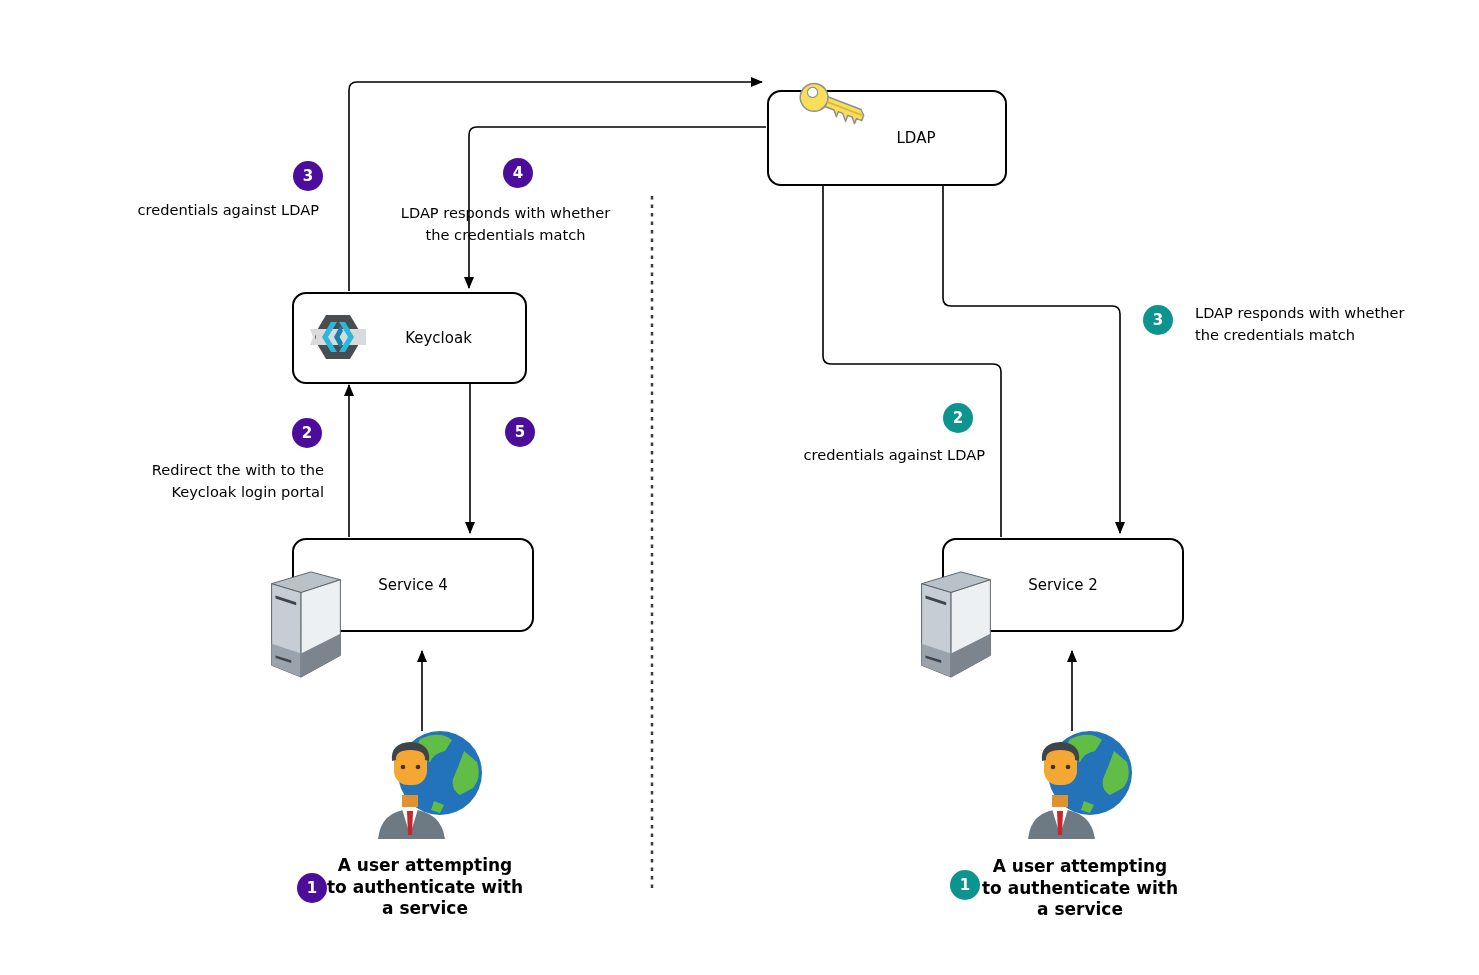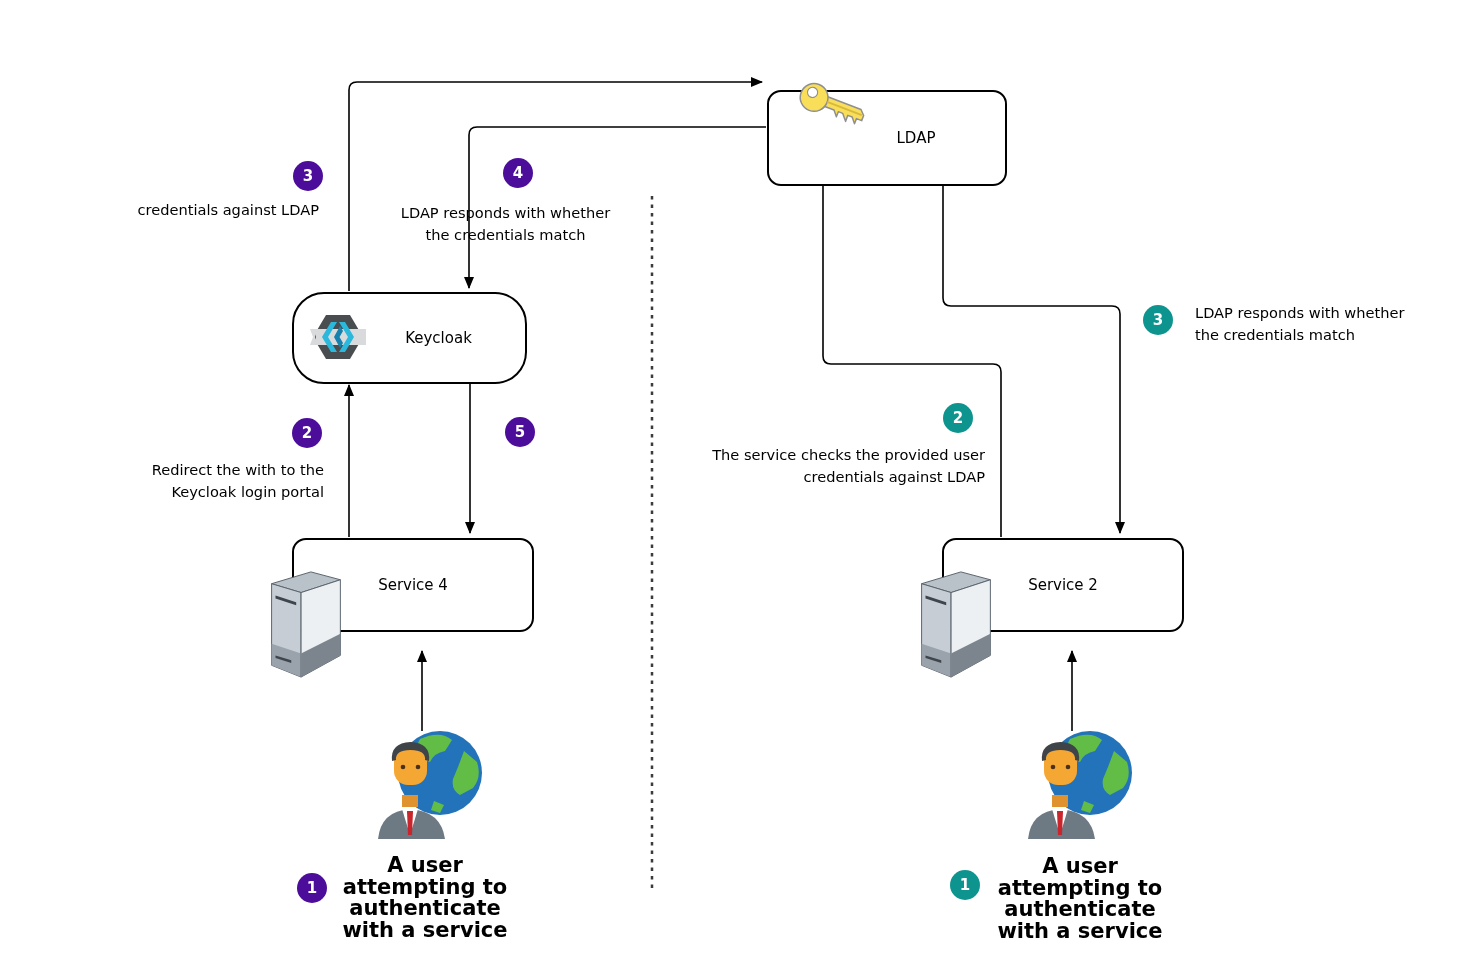--- a/index.html
+++ b/index.html
@@ -24,21 +24,21 @@
   }
   .badge.purple{background:var(--left-badge,#4C0D9B);}
   .badge.teal{background:var(--right-badge,#0E948E);}
   .note{position:absolute;font-size:14.6px;line-height:22px;z-index:4;}
   .note .ln{display:block;}
   .note .it{font-style:italic;}
   .ta-r{text-align:right;}
   .ta-c{text-align:center;}
   .ta-l{text-align:left;}
   .caption{
-    position:absolute;width:200px;font-size:21px;font-weight:700;line-height:21.5px;
+    position:absolute;width:200px;font-size:17px;font-weight:700;line-height:21.5px;
     text-align:center;z-index:4;
   }
 </style>
 </head>
 <body>
 
 <div class="stage">
 
   <svg class="wires" width="1479" height="975" viewBox="0 0 1479 975">
     <defs>
@@ -56,21 +56,21 @@
       <path d="M 943 149 L 943 298 Q 943 306 951 306 L 1112 306 Q 1120 306 1120 314 L 1120 533" marker-end="url(#arrow)"></path>
       <path d="M 1072 731 L 1072 651" marker-end="url(#arrow)"></path>
     </g>
     <path d="M 652 196 L 652 892" fill="none" stroke="var(--divider,#3B3B3B)" stroke-width="2.5" stroke-dasharray="3.5 5"></path>
   </svg>
 
   <div class="node" style="left:767px;top:58px;width:236px;height:92px;margin-top:32px;">
     <span class="node-label offset">LDAP</span>
   </div>
 
-  <div class="node" style="left:292px;top:292px;width:231px;height:88px;border-radius:32px;">
+  <div class="node" style="left:292px;top:292px;width:231px;height:88px;">
     <span class="node-label offset">Keycloak</span>
   </div>
 
   <div class="node" style="left:292px;top:538px;width:238px;height:90px;">
     <span class="node-label">Service 4</span>
   </div>
 
   <div class="node" style="left:942px;top:538px;width:238px;height:90px;">
     <span class="node-label">Service 2</span>
   </div>
@@ -159,21 +159,20 @@
   <div class="note ta-c" style="left:383px;top:202px;width:245px;">
     <span class="ln">LDAP responds with whether</span>
     <span class="ln">the credentials match</span>
   </div>
   <div class="note ta-r" style="right:1155px;top:459px;width:250px;">
     <span class="ln">Redirect the with to the</span>
     <span class="ln">Keycloak login portal</span>
   </div>
 
   <div class="note ta-r" style="right:494px;top:444px;width:300px;">
-    <span class="ln">The service checks the provided user</span>
     <span class="ln">credentials against LDAP</span>
   </div>
   <div class="note ta-l" style="left:1195px;top:302px;width:260px;">
     <span class="ln">LDAP responds with whether</span>
     <span class="ln">the credentials match</span>
   </div>
 
   <div class="caption" style="left:325px;top:855px;">
     <span class="ln">A user attempting to</span>
     <span class="ln">authenticate with a</span>

